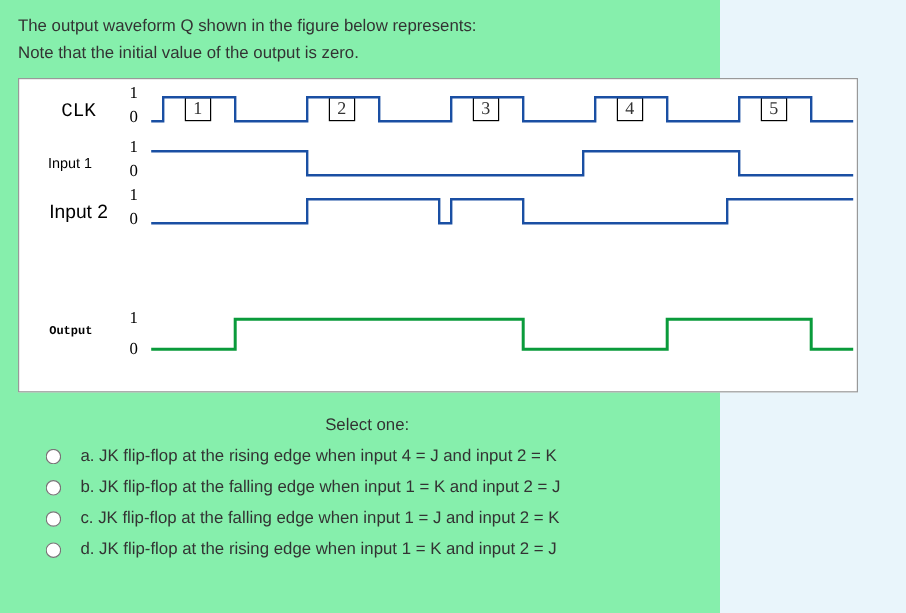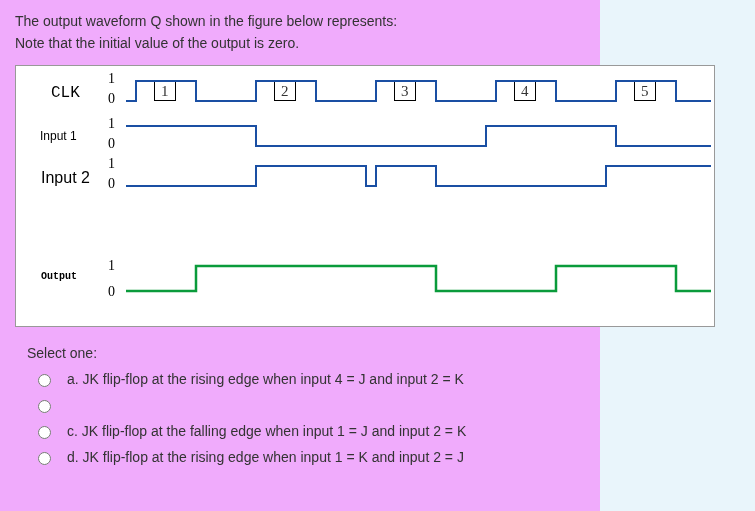--- a/index.html
+++ b/index.html
@@ -8,21 +8,21 @@
     color: #333;
     background: #e9f5fb;
     margin: 0;
     padding: 0;
   }
   .container {
     width: 600px;
     height: 511px;
     padding: 10px 15px;
     box-sizing: border-box;
-    background: #f0abfc;
+    background: #86efac;
   }
   .qtext {
     color: #333;
     line-height: 1.6;
   }
   .diagram-box {
     border: 1px solid #999;
     background: #fff;
     margin: 10px 0 18px 0;
     width: 700px;
@@ -50,20 +50,21 @@
     border: 1px solid #000;
     background: #fff;
     font-family: "Times New Roman", serif;
     font-size: 15px;
     padding: 1px 6px;
     line-height: 1.1;
   }
   .select-one {
     margin: 8px 0 6px 12px;
     color: #333;
+    text-align: center;
   }
   .options {
     padding-left: 18px;
   }
   .opt-row {
     display: flex;
     align-items: center;
     margin: 10px 0;
   }
   .opt-row input[type=radio] {
@@ -126,20 +127,21 @@
 
   <div class="select-one">Select one:</div>
 
   <div class="options">
     <label class="opt-row">
       <input type="radio" name="ans" style="">
       <span>a. JK flip-flop at the rising edge when input 4 = J and input 2 = K</span>
     </label>
     <label class="opt-row">
       <input type="radio" name="ans" style="">
+      <span>b. JK flip-flop at the falling edge when input 1 = K and input 2 = J</span>
     </label>
     <label class="opt-row">
       <input type="radio" name="ans" style="">
       <span>c. JK flip-flop at the falling edge when input 1 = J and input 2 = K</span>
     </label>
     <label class="opt-row">
       <input type="radio" name="ans" style="">
       <span>d. JK flip-flop at the rising edge when input 1 = K and input 2 = J</span>
     </label>
   </div>

